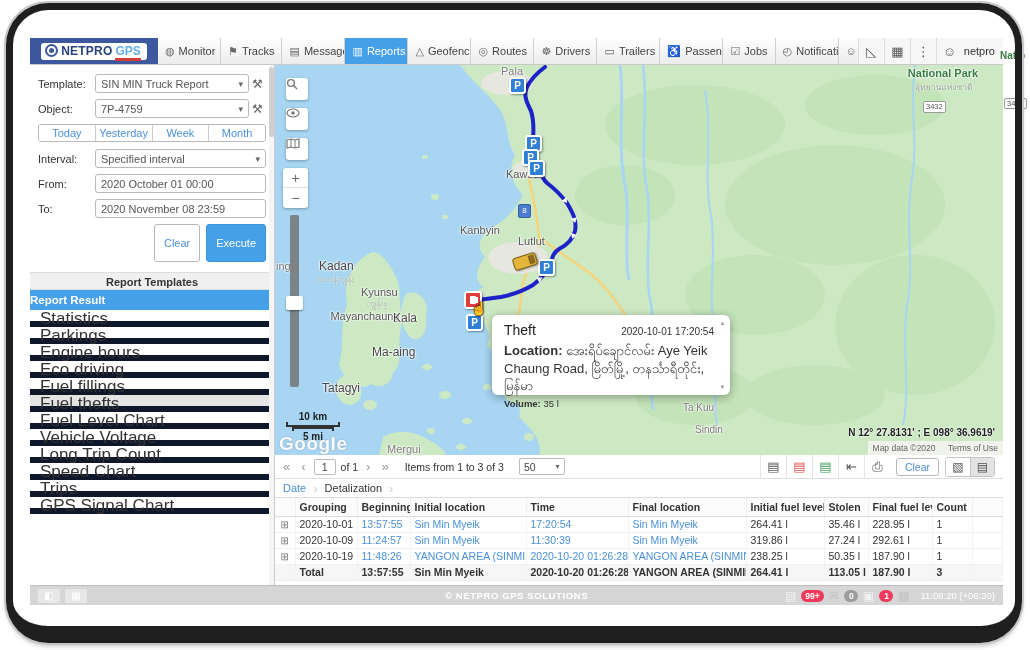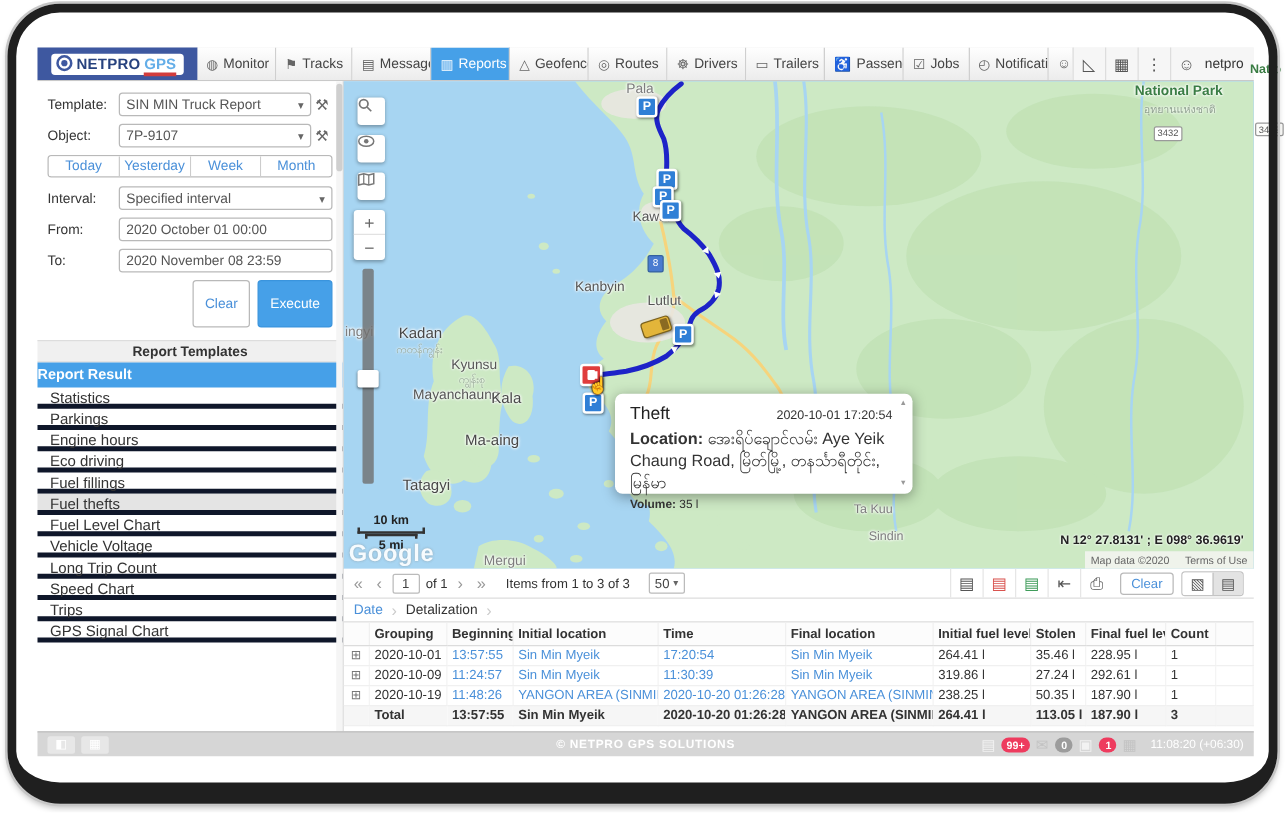--- a/index.html
+++ b/index.html
@@ -54,21 +54,21 @@
   .wrench { width:17px; text-align:center; color:#666; font-size:12px; flex:0 0 auto; }
   .quick { display:flex; border:1px solid #b9b9b9; border-radius:3px; overflow:hidden; margin:2px 0 7px 0; height:18px; }
   .quick div { flex:1; text-align:center; line-height:17px; color:#4a90d9; font-size:11px; border-right:1px solid #ccc; background:#fff; }
   .quick div:last-child { border-right:none; }
   .btnrow { display:flex; justify-content:flex-end; gap:6px; margin:2px 0 6px 0; }
   .btn-clear { border:1px solid #b9b9b9; border-radius:3px; background:#fff; color:#4a90d9; font-size:11px; padding:2px 9px; }
   .btn-exec { border:1px solid #3a94dd; border-radius:3px; background:#46a0e8; color:#fff; font-size:11px; padding:12px 9px; }
   .sec-head { height:18px; line-height:18px; text-align:center; font-weight:bold; font-size:11px; color:#333;
     background:#f0f0f0; border-top:1px solid #ddd; border-bottom:1px solid #ddd; }
   .res-head { height:20px; line-height:20px; font-weight:bold; font-size:11.5px; color:#fff; background:#46a0e8; }
-  .rlist .item { height:17px; line-height:17px; padding-left:10px; border-bottom:4px solid #0f172a; font-size:12px; color:#333; }
+  .rlist .item { height:17px; line-height:17px; padding-left:10px; border-bottom:6px solid #0f172a; font-size:17px; color:#333; }
   .rlist .item.sel-item { background:#e4e4e4; }
   .side-scroll { position:absolute; right:0; top:0; width:5px; height:100%; background:#f5f5f5; }
   .side-thumb { position:absolute; right:0; top:2px; width:5px; height:70px; background:#cfcfcf; border-radius:3px; }
 
   
   .map { position:absolute; left:245px; top:27px; width:728px; height:390px; background:#a7d5f2; overflow:hidden; }
   .map svg { position:absolute; left:0; top:0; }
   .mlabel { position:absolute; color:#555; font-size:11px; white-space:nowrap;
     text-shadow:0 0 2px #fff,0 0 2px #fff,0 0 3px #fff; }
   .mlabel.big { font-size:12px; color:#474747; }
@@ -112,21 +112,21 @@
   .map-attr { position:absolute; right:0; bottom:0; font-size:8.5px; color:#666; background:rgba(245,245,242,.85); padding:2px 5px; }
   .map-attr span { margin-left:10px; }
 
   
   .grid-panel { position:absolute; left:245px; top:417px; right:0; bottom:20px; background:#fff; }
   .gtoolbar { height:24px; display:flex; align-items:center; border-bottom:1px solid #ddd; padding:0 5px; gap:5px; }
   .pgico { color:#999; font-size:13px; padding:0 3px; }
   .pagebox { border:1px solid #bbb; border-radius:2px; width:22px; height:16px; text-align:center; line-height:15px; font-size:10.5px; color:#444; }
   .oftext { font-size:10.5px; color:#333; }
   .items-text { font-size:10.5px; color:#333; margin-left:8px; }
-  .psize { border:1px solid #bbb; border-radius:2px; height:17px; display:flex; align-items:center; gap:3px;
+  .psize { border:1px solid #bbb; border-radius:2px; height:17px; display:flex; align-items:center; gap:20px;
     padding:0 4px; font-size:10.5px; color:#444; margin-left:10px; }
   .gt-right { margin-left:auto; display:flex; align-items:center; height:100%; }
   .tbico { width:26px; height:100%; display:flex; align-items:center; justify-content:center; border-left:1px solid #e6e6e6; font-size:13px; color:#555; }
   .tbico.red { color:#d9534f; } .tbico.green { color:#3f9c5a; }
   .gclear { border:1px solid #b9b9b9; border-radius:3px; color:#4a90d9; font-size:10.5px; padding:2px 8px; margin:0 6px; background:#fff; }
   .tgl { display:flex; border:1px solid #c4c4c4; border-radius:3px; overflow:hidden; margin-right:3px; }
   .tgl div { width:24px; height:18px; display:flex; align-items:center; justify-content:center; font-size:12px; color:#555; }
   .tgl .on { background:#fff; } .tgl .off { background:#e3e3e3; border-left:1px solid #c4c4c4; }
   .gtabs { height:19px; display:flex; align-items:center; border-bottom:1px solid #ddd; padding-left:8px; font-size:11px; }
   .gtab-date { color:#4a90d9; } .gtab-det { color:#333; }
@@ -236,21 +236,21 @@
         <span class="flabel">Template:</span>
         <div class="sel">
             <span>SIN MIN Truck Report</span>
             <span class="arr">▾</span>
           </div>
         <span class="wrench">⚒</span>
       </div>
       <div class="frow">
         <span class="flabel">Object:</span>
         <div class="sel">
-            <span>7P-9107</span>
+            <span>7P-4759</span>
             <span class="arr">▾</span>
           </div>
         <span class="wrench">⚒</span>
       </div>
       <div class="quick">
         <div>Today</div>
         <div>Yesterday</div>
         <div>Week</div>
         <div>Month</div>
       </div>

